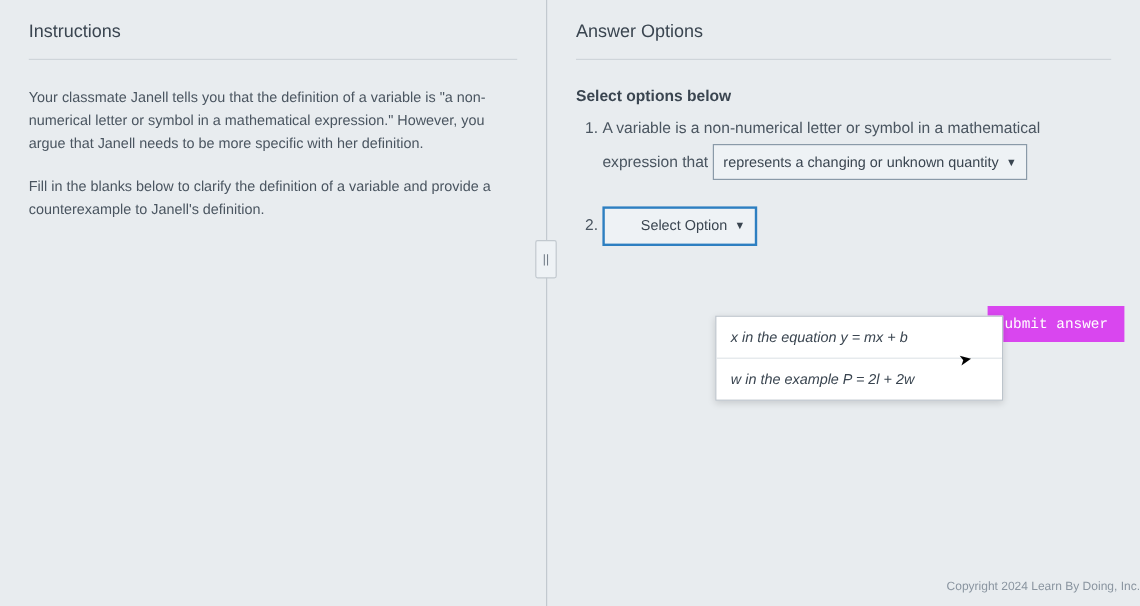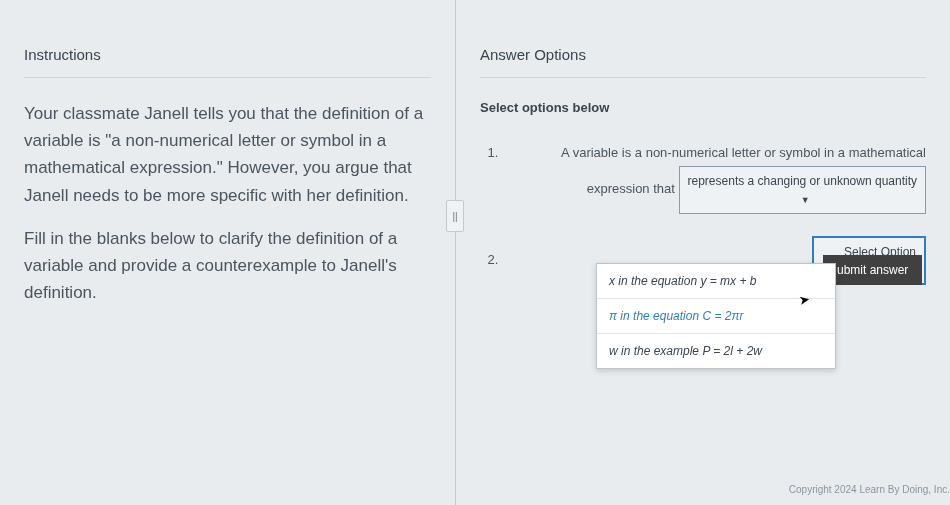--- a/index.html
+++ b/index.html
@@ -27,55 +27,52 @@
     padding: 18px 24px;
     position: relative;
   }
   .panel-title {
     font-size: 15px;
     font-weight: 400;
     color: #3a4550;
     padding-bottom: 14px;
     border-bottom: 1px solid #cfd5da;
     margin-bottom: 22px;
-    margin-top: 28px;
   }
   .instr-body {
-    font-size: 17px;
+    font-size: 12px;
     line-height: 1.6;
     color: #4a5560;
   }
   .instr-body p { margin-bottom: 16px; }
   .sub-title {
     font-size: 13px;
     font-weight: 600;
     color: #3a4550;
-    margin-bottom: 26px;
+    margin-bottom: 8px;
   }
   .question-list {
     list-style: decimal;
     padding-left: 22px;
     font-size: 13px;
     color: #4a5560;
-    text-align: right;
   }
   .question-list li {
     margin-bottom: 22px;
     line-height: 1.9;
   }
   .select-box {
     display: inline-flex;
     align-items: center;
     border: 1px solid #8a9aa8;
     background: #eef2f5;
     padding: 3px 8px;
     font-size: 12px;
     color: #3a4550;
     vertical-align: middle;
-    flex-direction: column;
   }
   .select-box.active {
     border: 2px solid #2d7fc1;
     padding-left: 30px;
   }
   .tri {
     margin-left: 6px;
     font-size: 9px;
     color: #3a4550;
   }
@@ -99,26 +96,27 @@
   .dropdown-item + .dropdown-item {
     border-top: 1px solid #e0e5e9;
   }
   .dropdown-item.hover {
     color: #2d7fc1;
   }
   .submit-btn {
     position: absolute;
     left: 367px;
     top: 255px;
-    background: #404040;
+    background: #d946ef;
     color: #fff;
     font-size: 12px;
     padding: 8px 14px;
     border: none;
     z-index: 2;
+    font-family: Liberation Mono, monospace;
   }
   .collapse-handle {
     position: absolute;
     left: -10px;
     top: 200px;
     width: 18px;
     height: 32px;
     background: #eef2f5;
     border: 1px solid #c2c9cf;
     border-radius: 2px;
@@ -179,21 +177,20 @@
       <li>
         <span class="select-box active">
           <span>Select Option</span>
           <span class="tri">▼</span>
         </span>
       </li>
     </ol>
 
     <div class="dropdown-menu">
       <div class="dropdown-item">x in the equation y = mx + b</div>
-      <div class="dropdown-item hover">π in the equation C = 2πr</div>
       <div class="dropdown-item">w in the example P = 2l + 2w</div>
     </div>
 
     <button class="submit-btn">
       <span>ubmit answer</span>
     </button>
 
     <div class="cursor">➤</div>
 
     <div class="footer">Copyright 2024 Learn By Doing, Inc.</div>

